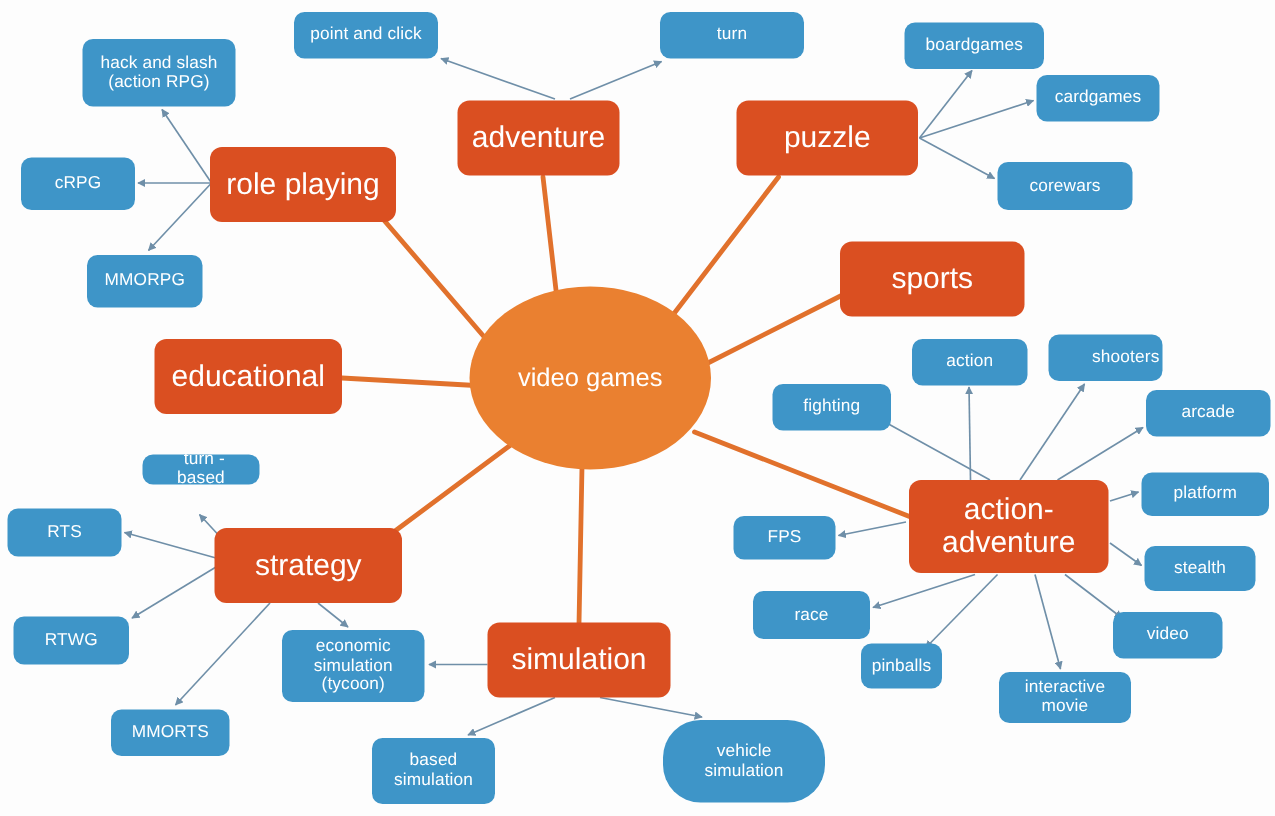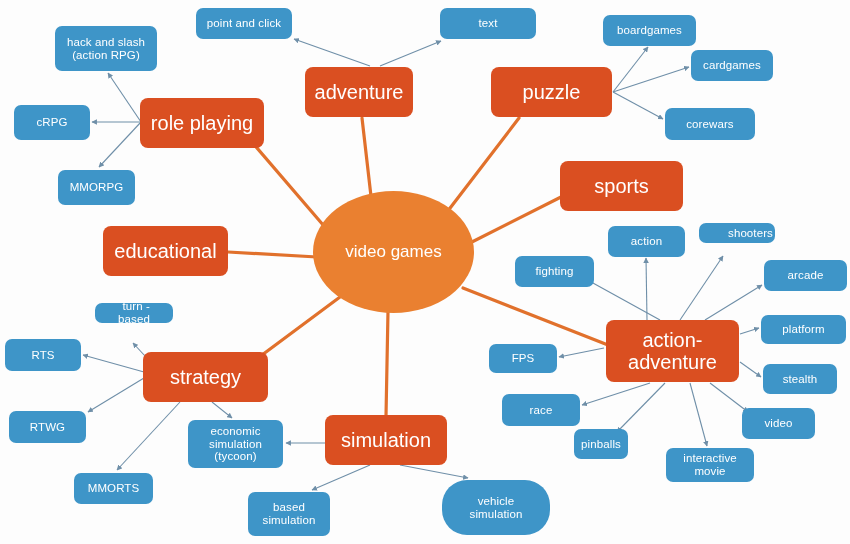--- a/index.html
+++ b/index.html
@@ -112,27 +112,27 @@
       <div class="node orange" style="left: 103px; top: 226px; width: 125px; height: 50px;">educational</div>
       <div class="node orange" style="left: 606px; top: 320px; width: 133px; height: 62px;">action-
 adventure</div>
       <div class="node orange" style="left: 143px; top: 352px; width: 125px; height: 50px;">strategy</div>
       <div class="node orange" style="left: 325px; top: 415px; width: 122px; height: 50px;">simulation</div>
       <div class="node blue" style="left: 55px; top: 26px; width: 102px; height: 45px;">hack and slash
 (action RPG)</div>
       <div class="node blue" style="left: 14px; top: 105px; width: 76px; height: 35px;">cRPG</div>
       <div class="node blue" style="left: 58px; top: 170px; width: 77px; height: 35px;">MMORPG</div>
       <div class="node blue" style="left: 196px; top: 8px; width: 96px; height: 31px;">point and click</div>
-      <div class="node blue" style="left: 440px; top: 8px; width: 96px; height: 31px;">text</div>
+      <div class="node blue" style="left: 440px; top: 8px; width: 96px; height: 31px;">turn</div>
       <div class="node blue" style="left: 603px; top: 15px; width: 93px; height: 31px;">boardgames</div>
       <div class="node blue" style="left: 691px; top: 50px; width: 82px; height: 31px;">cardgames</div>
       <div class="node blue" style="left: 665px; top: 108px; width: 90px; height: 32px;">corewars</div>
       <div class="node blue" style="left: 515px; top: 256px; width: 79px; height: 31px;">fighting</div>
       <div class="node blue" style="left: 608px; top: 226px; width: 77px; height: 31px;">action</div>
-      <div class="node blue" style="left: 699px; top: 223px; width: 76px; height: 20px; padding-left: 27px;">shooters</div>
+      <div class="node blue" style="left: 699px; top: 223px; width: 76px; height: 31px; padding-left: 27px;">shooters</div>
       <div class="node blue" style="left: 764px; top: 260px; width: 83px; height: 31px;">arcade</div>
       <div class="node blue" style="left: 761px; top: 315px; width: 85px; height: 29px;">platform</div>
       <div class="node blue" style="left: 763px; top: 364px; width: 74px; height: 30px;">stealth</div>
       <div class="node blue" style="left: 489px; top: 344px; width: 68px; height: 29px;">FPS</div>
       <div class="node blue" style="left: 502px; top: 394px; width: 78px; height: 32px;">race</div>
       <div class="node blue" style="left: 574px; top: 429px; width: 54px; height: 30px;">pinballs</div>
       <div class="node blue" style="left: 666px; top: 448px; width: 88px; height: 34px;">interactive
 movie</div>
       <div class="node blue" style="left: 742px; top: 408px; width: 73px; height: 31px;">video</div>
       <div class="node blue" style="left: 95px; top: 303px; width: 78px; height: 20px; text-align: right;">turn -

